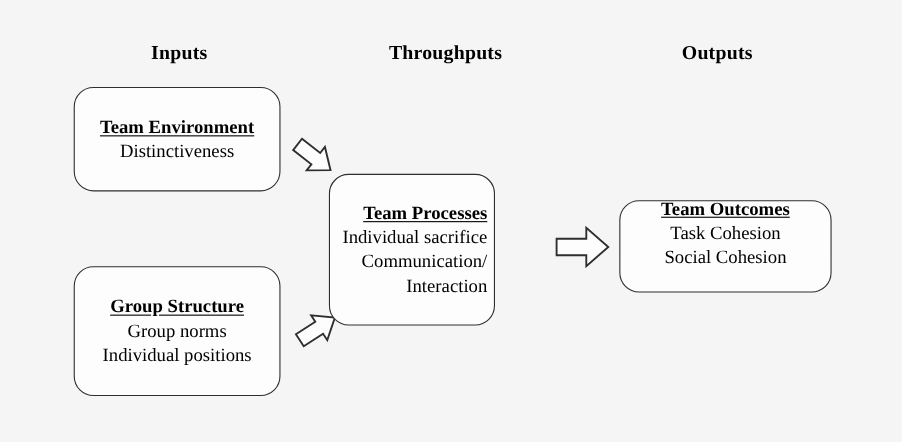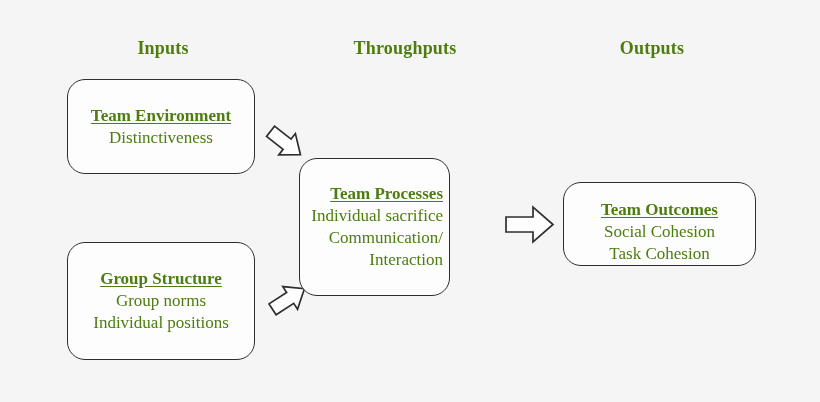--- a/index.html
+++ b/index.html
@@ -6,21 +6,21 @@
     margin: 0;
     padding: 0;
     background: #e9e9e9;
   }
   .canvas {
     position: relative;
     width: 820px;
     height: 402px;
     background: #f5f5f5;
     font-family: "Liberation Serif", serif;
-    color: #4d7c0f;
+    color: #000000;
     overflow: hidden;
   }
   .col-header {
     position: absolute;
     top: 38px;
     width: 140px;
     text-align: center;
     font-size: 18px;
     font-weight: bold;
     line-height: 20px;
@@ -36,21 +36,21 @@
     background: #fdfdfd;
     border: 1.6px solid #2e2e2e;
     border-radius: 18px;
     display: flex;
     flex-direction: column;
     align-items: center;
     justify-content: center;
     text-align: center;
     font-size: 17px;
     line-height: 22px;
-    padding: 0 6px;
+    padding: 20px 6px;
   }
   .node .title {
     font-weight: bold;
     text-decoration: underline;
     text-underline-offset: 2px;
   }
   .node.env    { left:  67px; top:  79px; width: 188px; height:  95px; }
   .node.struct { left:  67px; top: 242px; width: 188px; height: 118px; }
   .node.proc   { left: 299px; top: 158px; width: 151px; height: 138px; align-items: flex-end; }
   .node.outc   { left: 563px; top: 182px; width: 193px; height:  84px; justify-content: flex-end; }
@@ -96,17 +96,17 @@
 
   <div class="node proc">
     <div class="title">Team Processes</div>
     <div class="line">Individual sacrifice</div>
     <div class="line">Communication/</div>
     <div class="line">Interaction</div>
   </div>
 
   <div class="node outc">
     <div class="title">Team Outcomes</div>
+    <div class="line">Task Cohesion</div>
     <div class="line">Social Cohesion</div>
-    <div class="line">Task Cohesion</div>
   </div>
 
 </div>
 
 </body></html>

